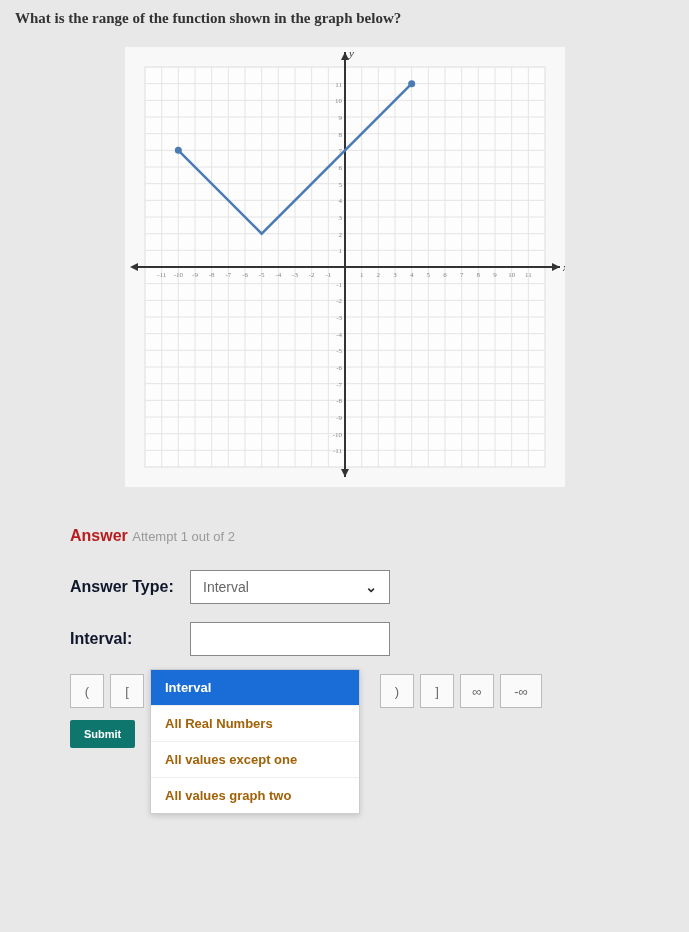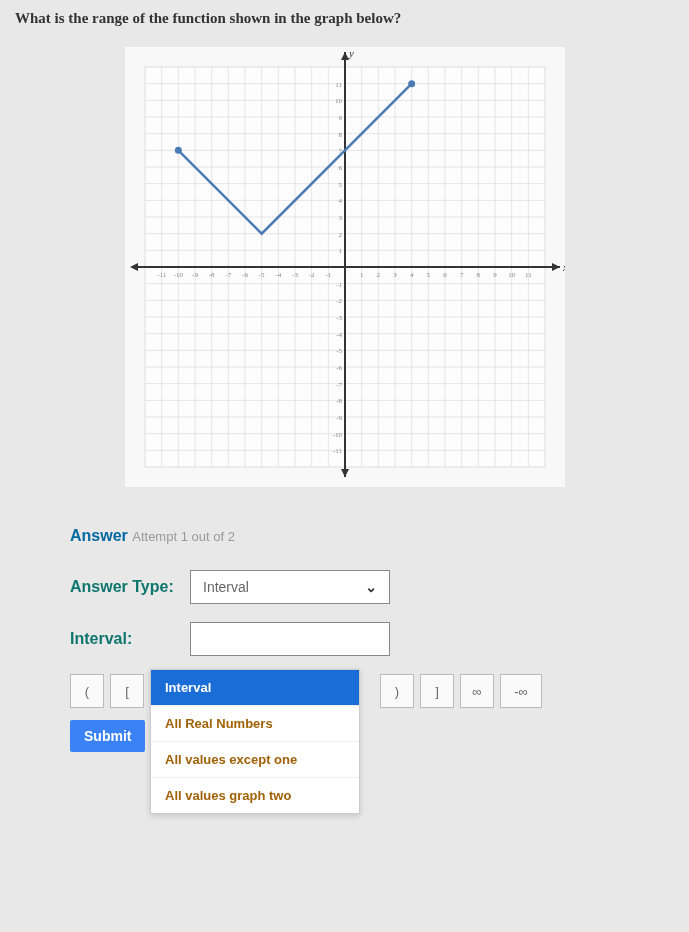--- a/index.html
+++ b/index.html
@@ -31,35 +31,35 @@
     }
     .answer-section {
       padding-left: 60px;
       font-family: Arial, sans-serif;
     }
     .answer-header {
       margin-bottom: 25px;
     }
     .answer-label {
       font-weight: bold;
-      color: #0369a1;
+      color: #b91c1c;
       font-size: 16px;
     }
     .attempt-info {
       color: #999;
       font-size: 13px;
     }
     .row {
       display: flex;
       align-items: center;
       margin-bottom: 18px;
     }
     .field-label {
       font-weight: bold;
-      color: #0f766e;
+      color: #0f172a;
       font-size: 16px;
       min-width: 120px;
     }
     .select-box {
       border: 1px solid #888;
       background: #fff;
       padding: 8px 12px;
       width: 200px;
       display: flex;
       justify-content: space-between;
@@ -120,25 +120,25 @@
       border-bottom: 1px solid #eee;
       font-weight: bold;
     }
     .dropdown-item.selected {
       background: #1a6dd6;
       color: #fff;
       font-weight: bold;
     }
     .dropdown-item:last-child { border-bottom: none; }
     .submit-btn {
-      background: #3b82f6;
+      background: #0f766e;
       color: #fff;
       border: none;
       padding: 8px 14px;
-      font-size: 14px;
+      font-size: 11px;
       font-weight: bold;
       cursor: pointer;
       margin-top: 12px;
       border-radius: 2px;
       text-align: center;
     }
     .right-tools {
       position: absolute;
       left: 310px;
       display: flex;

